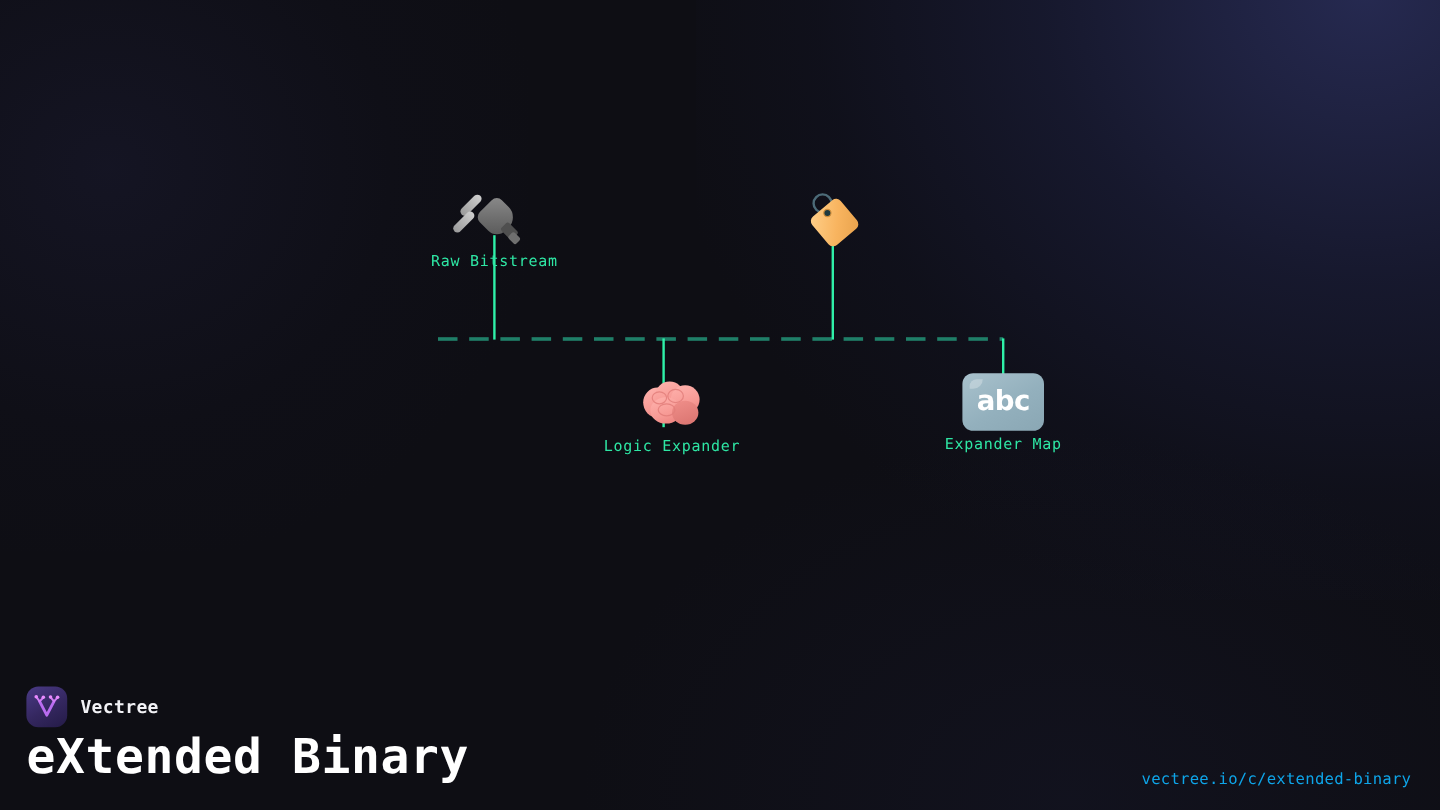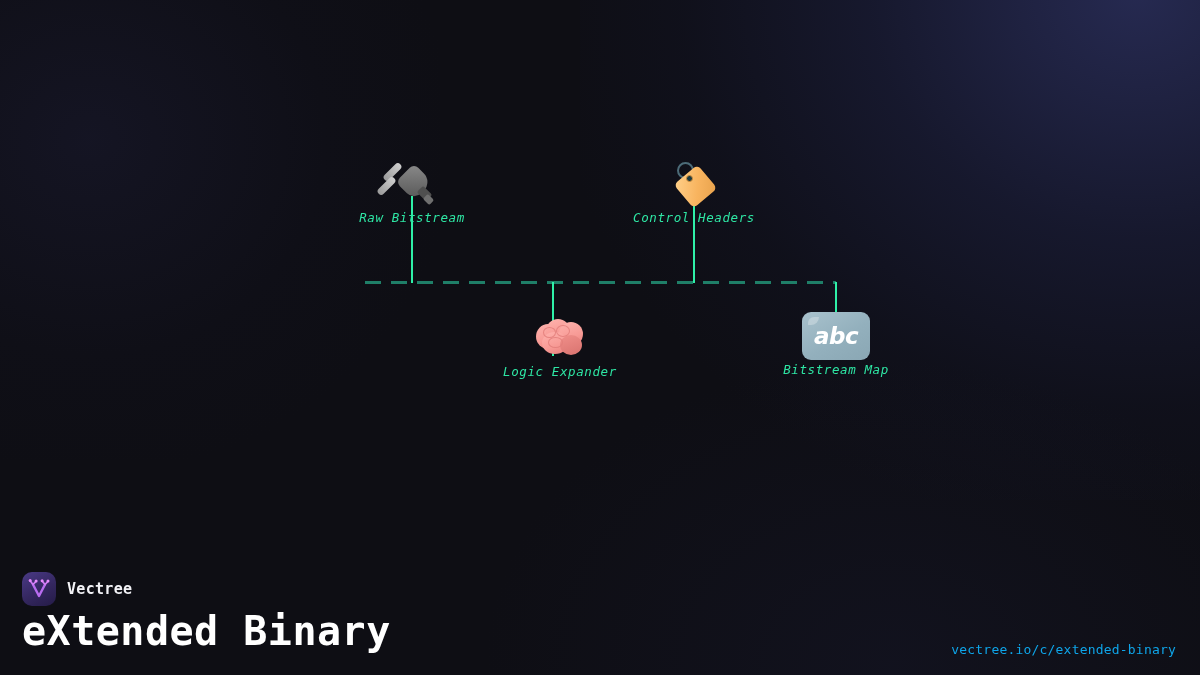--- a/index.html
+++ b/index.html
@@ -47,21 +47,20 @@
                 rgba(22,23,42,0.45) 0%,
                 rgba(14,14,20,0.0) 70%);
     pointer-events: none;
   }
 
   
   #diagram {
     position: absolute;
     inset: 0;
     z-index: 2;
-    font-style: italic;
   }
 
   .trunk {
     position: absolute;
     height: 3px;
     background-image: linear-gradient(to right,
         #1f7f68 0 16px, rgba(0,0,0,0) 16px 26px);
     background-size: 26px 3px;
     background-repeat: repeat-x;
   }
@@ -262,41 +261,40 @@
   </div>
 
   <div class="node" style="left:694px; top:152px;">
     <div class="node-icon">
       <span class="glyph glyph-tag">
         <span class="tag-ring"></span>
         <span class="tag-body"></span>
         <span class="tag-hole"></span>
       </span>
     </div>
-    <div class="node-label">Control Headers</div>
   </div>
 
   <div class="node" style="left:560px; top:306px;">
     <div class="node-icon">
       <span class="glyph glyph-brain">
         <span class="lobe l1"></span><span class="lobe l2"></span>
         <span class="lobe l3"></span><span class="lobe l4"></span>
         <span class="lobe l5"></span>
         <span class="fold f1"></span><span class="fold f2"></span>
         <span class="fold f3"></span>
       </span>
     </div>
     <div class="node-label">Logic Expander</div>
   </div>
 
   <div class="node" style="left:836px; top:304px;">
     <div class="node-icon">
       <span class="glyph glyph-abc">abc</span>
     </div>
-    <div class="node-label">Bitstream Map</div>
+    <div class="node-label">Expander Map</div>
   </div>
 
 </div>
 
 <div id="footer">
 
   <div id="brand-row">
     <div id="brand-logo">
       <svg width="34" height="34" viewBox="0 0 34 34" aria-hidden="true">
         <path d="M11 12.5 L17 24 L23 12.5" fill="none" stroke="#b96cf0" stroke-width="2.4" stroke-linecap="round" stroke-linejoin="round"></path>

